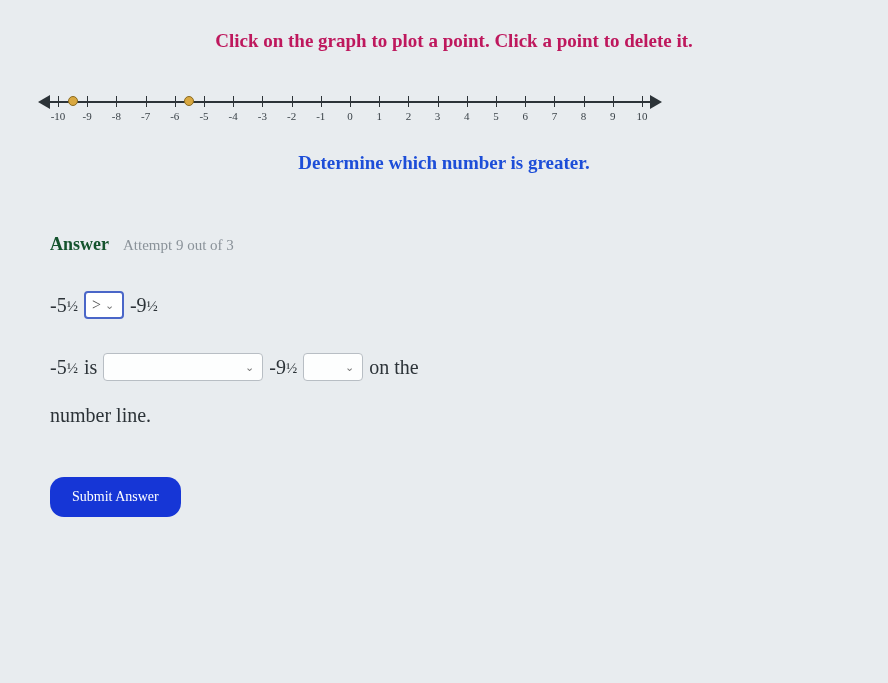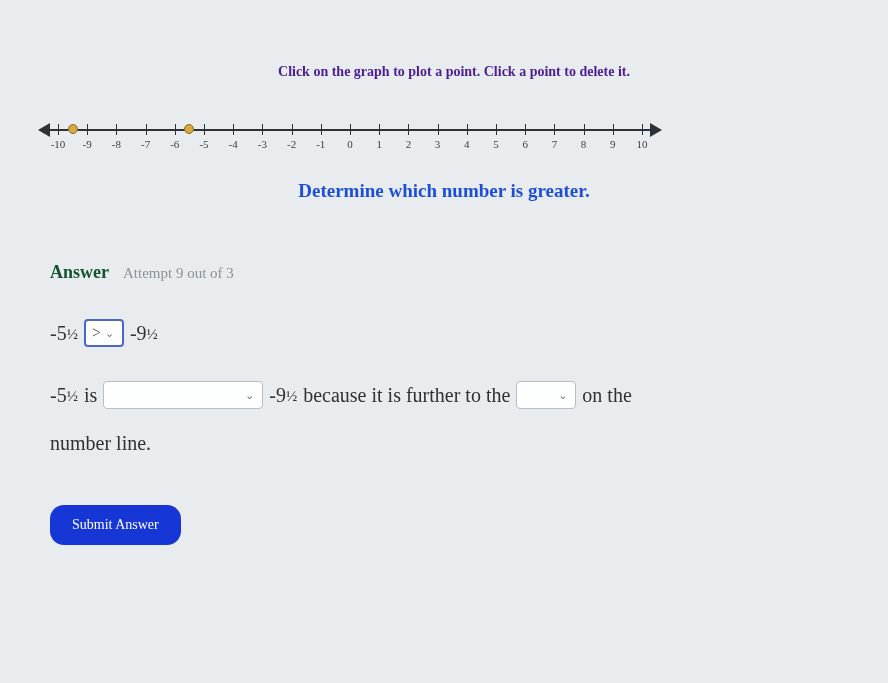--- a/index.html
+++ b/index.html
@@ -6,27 +6,26 @@
     body {
       font-family: Georgia, 'Times New Roman', serif;
       background: #e8ecef;
       width: 888px;
       height: 683px;
       padding: 30px 40px;
       color: #3a4248;
       overflow: hidden;
     }
     .instruction {
-      font-size: 14px;
+      font-size: 19px;
       font-weight: bold;
-      color: #4c1d95;
+      color: #be185d;
       text-align: center;
       margin-bottom: 35px;
       margin-left: 20px;
-      margin-top: 34px;
     }
     .numberline-wrap {
       display: flex;
       margin-bottom: 15px;
     }
     .numberline {
       position: relative;
       width: 620px;
       height: 50px;
     }
@@ -236,21 +235,20 @@
   <span class="frac"><span>-9</span><span class="half">½</span></span>
 </div>
 
 <div class="expr-line">
   <span class="frac"><span>-5</span><span class="half">½</span></span>
   <span>is</span>
   <span class="select-med">
     <span class="chev">⌄</span>
   </span>
   <span class="frac"><span>-9</span><span class="half">½</span></span>
-  <span>because it is further to the</span>
   <span class="select-short">
     <span class="chev">⌄</span>
   </span>
   <span>on the</span>
 </div>
 <div class="expr-line" style="margin-top:-14px">
   <span>number line.</span>
 </div>
 
 <button class="submit-btn">Submit Answer</button>

